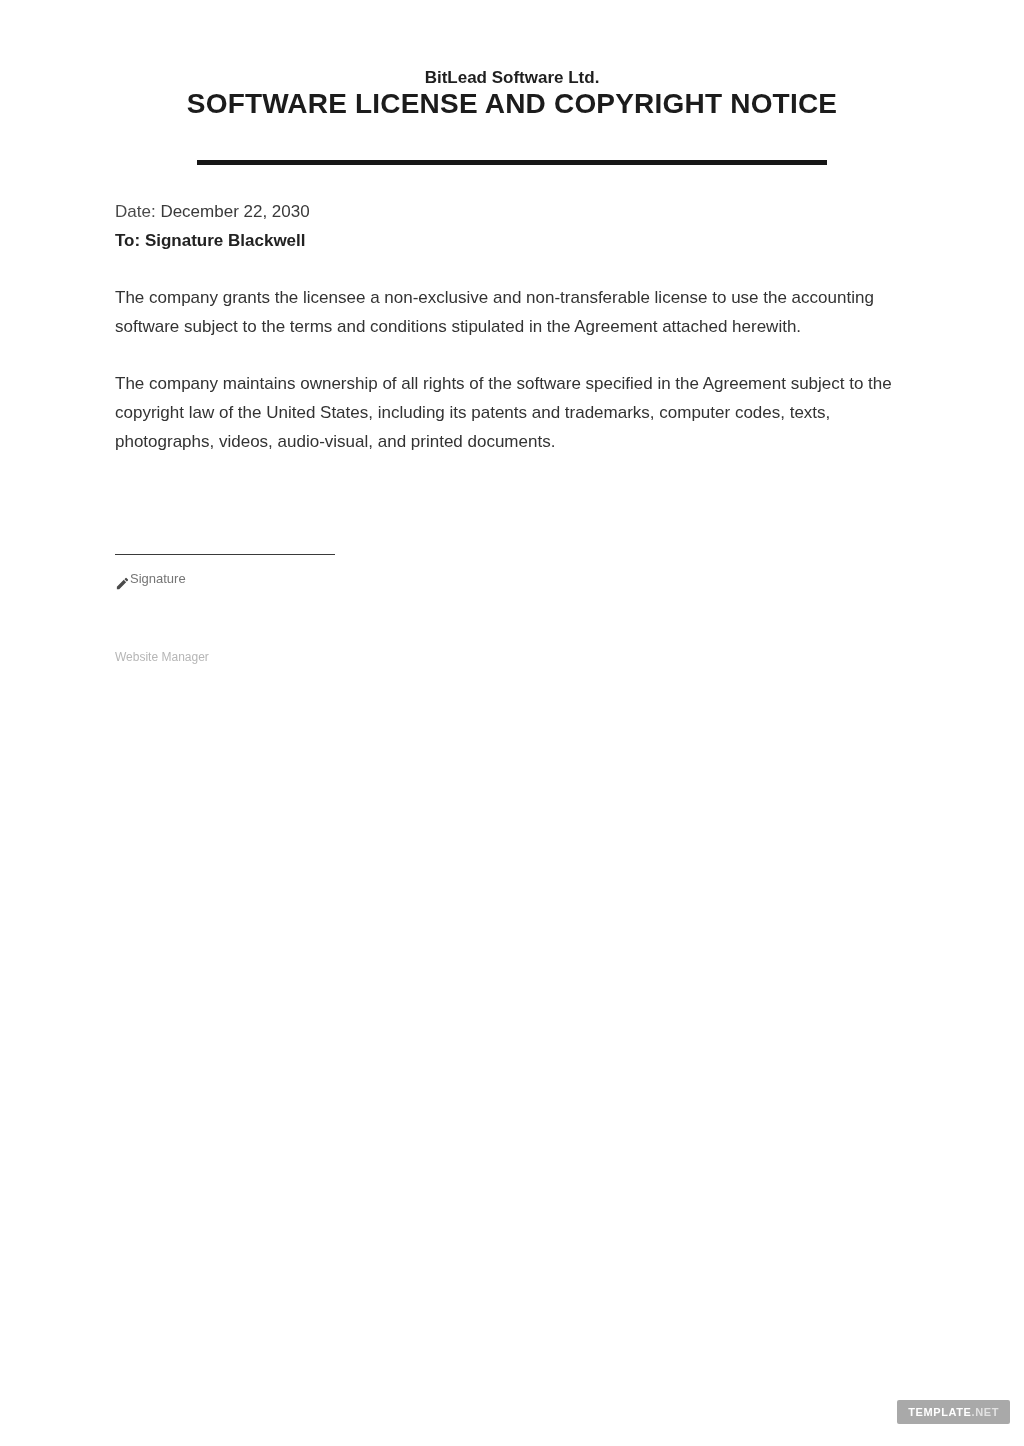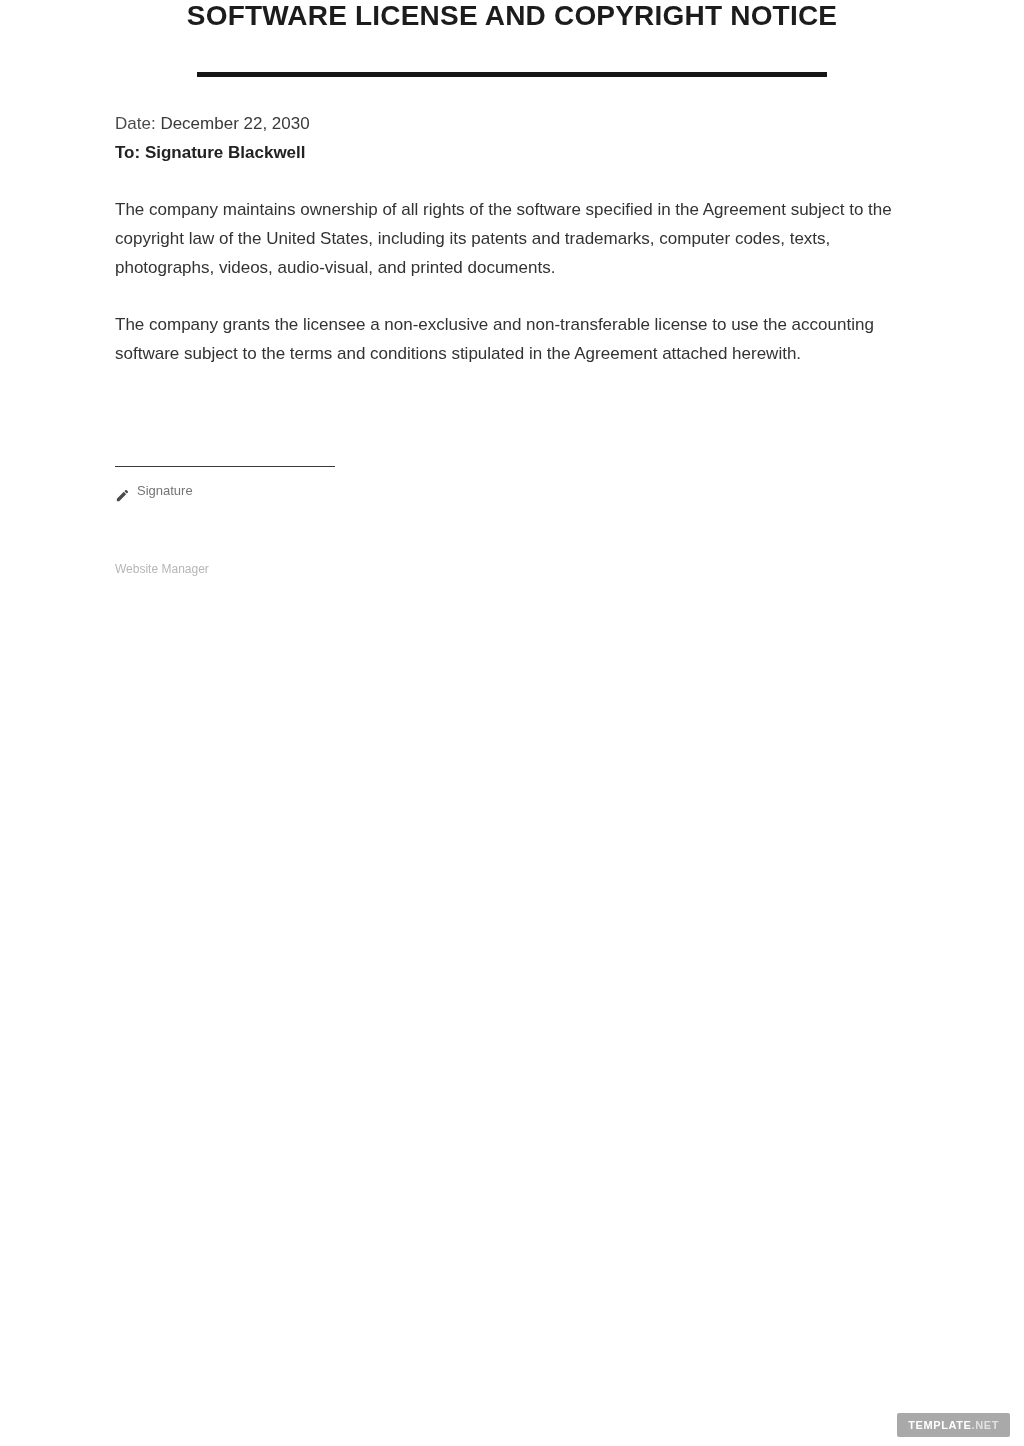--- a/index.html
+++ b/index.html
@@ -49,76 +49,76 @@
   .paragraph { margin-bottom: 28px; max-width: 800px; color: #333; }
   .closing { margin-top: 56px; color: #333; }
   .signature-block { margin-top: 98px; }
   .signature-line {
     width: 220px;
     border-top: 1px solid #3a3a3a;
   }
   .signature-caption {
     display: flex;
     align-items: center;
-    gap: 7px;
     margin-top: 9px;
   }
   .pen-icon { width: 15px; height: 15px; display: inline-block; }
   .pen-icon svg { width: 100%; height: 100%; fill: #4a4a4a; }
   .signature-label {
     font-size: 13px;
     color: #757575;
   }
   .role-placeholder {
     margin-top: 50px;
     font-size: 12px;
     color: #b6b6b6;
   }
   .watermark {
     position: absolute;
     right: 14px;
-    bottom: 9px;
+    bottom: 22px;
     background: #a9a9a9;
     color: #ffffff;
     font-size: 11px;
     font-weight: 700;
     letter-spacing: 0.6px;
     padding: 6px 11px;
     border-radius: 2px;
     display: flex;
     align-items: center;
   }
   .watermark .brand-light { opacity: 0.65; font-weight: 700; }
 </style>
 </head>
 <body>
 
 <div class="page">
 
+  <div class="company-name">BitLead Software Ltd.</div>
 
   <div class="doc-title">SOFTWARE LICENSE AND COPYRIGHT NOTICE</div>
 
   <div class="title-rule"></div>
 
   <div class="content">
 
     <div class="meta-block">
       <div class="meta-line">
         <span class="label">Date:</span>
         <span>December 22, 2030</span>
       </div>
       <div class="meta-line bold">
         <span class="label">To:</span>
         <span>Signature Blackwell</span>
       </div>
     </div>
 
+    <p class="paragraph">The company grants the licensee a non-exclusive and non-transferable license to use the accounting software subject to the terms and conditions stipulated in the Agreement attached herewith.</p>
+
     <p class="paragraph">The company maintains ownership of all rights of the software specified in the Agreement subject to the copyright law of the United States, including its patents and trademarks, computer codes, texts, photographs, videos, audio-visual, and printed documents.</p>
-
-    <p class="paragraph">The company grants the licensee a non-exclusive and non-transferable license to use the accounting software subject to the terms and conditions stipulated in the Agreement attached herewith.</p>
 
 
     <div class="signature-block">
       <div class="signature-line"></div>
       <div class="signature-caption">
         <span class="pen-icon">
           <svg viewBox="0 0 24 24" xmlns="http://www.w3.org/2000/svg">
             <path d="M3 17.25V21h3.75L17.81 9.94l-3.75-3.75L3 17.25zM20.71 7.04c.39-.39.39-1.02 0-1.41l-2.34-2.34a.9959.9959 0 0 0-1.41 0l-1.83 1.83 3.75 3.75 1.83-1.83z"></path>
           </svg>
         </span>

